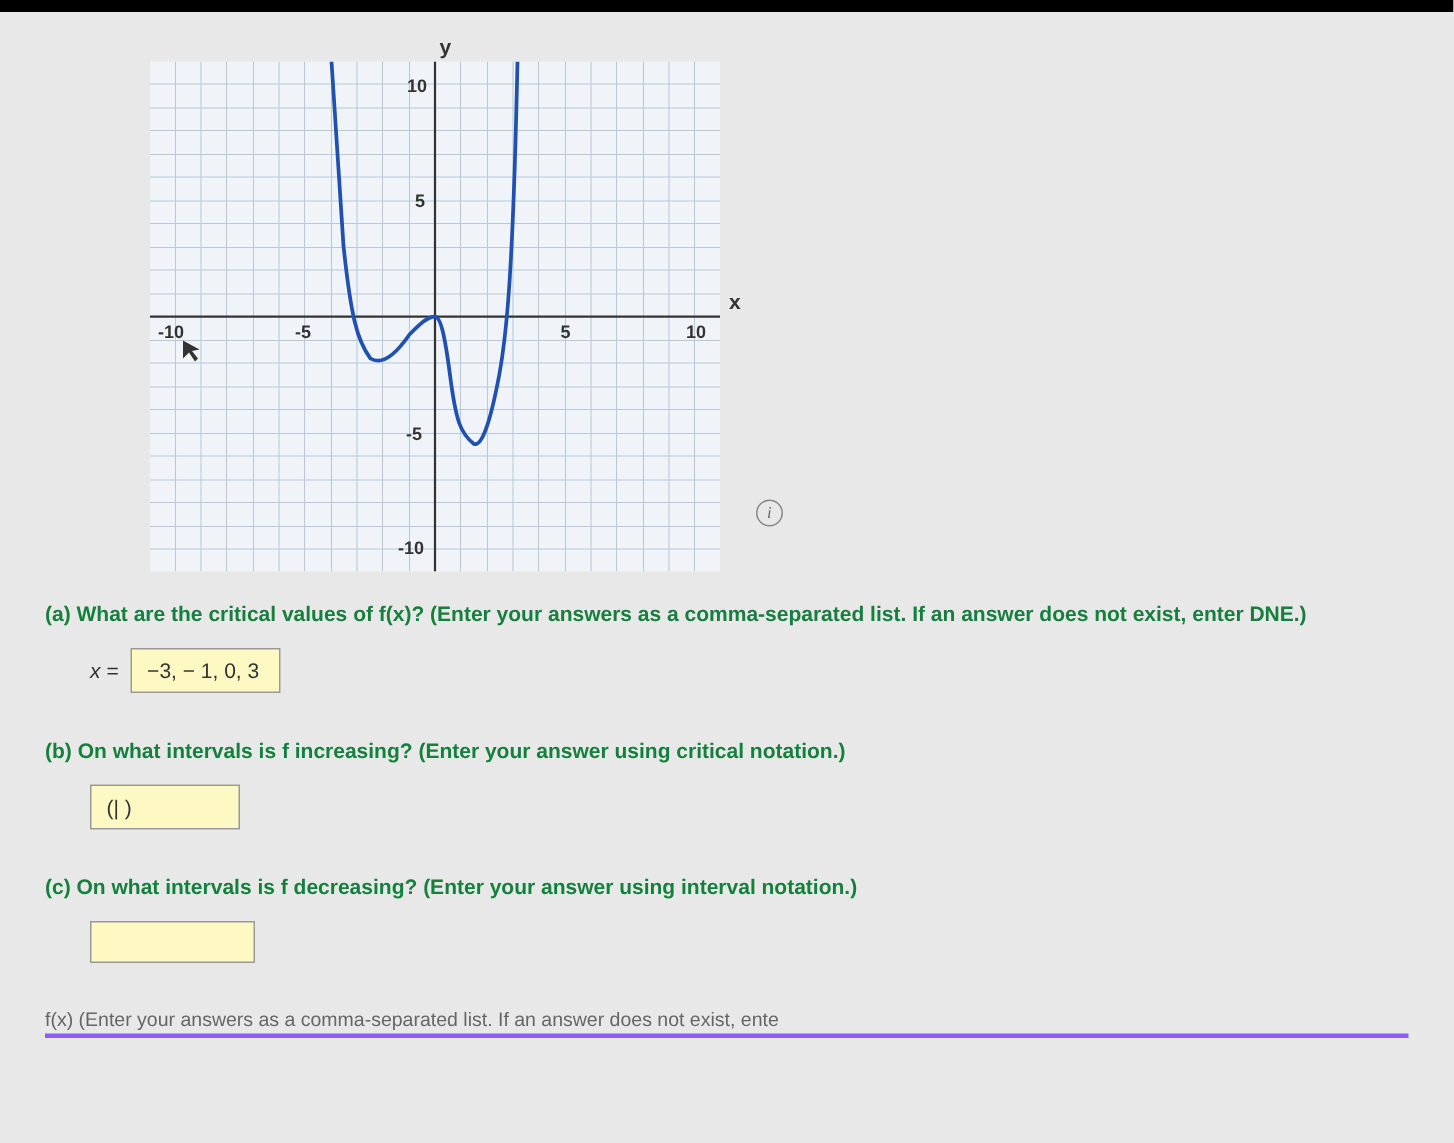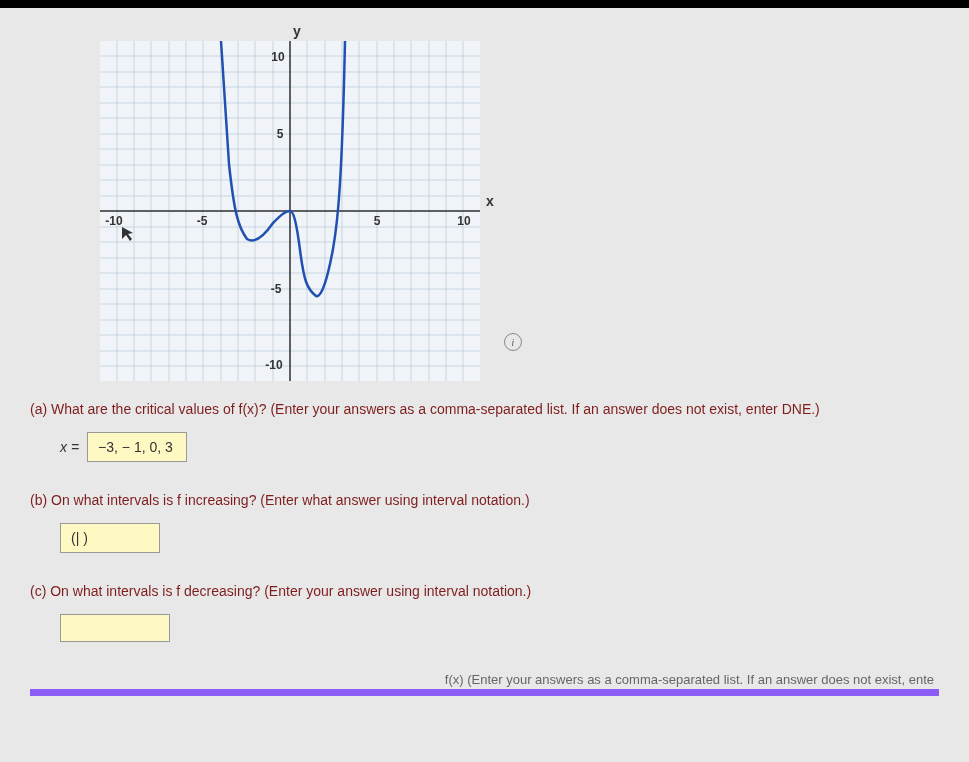--- a/index.html
+++ b/index.html
@@ -58,22 +58,23 @@
       margin-left: 10px;
       margin-top: 310px;
       font-family: serif;
       font-style: italic;
     }
     .question {
       margin-bottom: 30px;
     }
     .question-text {
       font-size: 14px;
-      color: #7f1d1d;
+      color: #15803d;
       margin-bottom: 15px;
+      font-weight: bold;
     }
     .part-label {
       display: inline;
     }
     .answer-row {
       margin-left: 30px;
       display: flex;
       align-items: center;
       gap: 8px;
     }
@@ -90,23 +91,23 @@
       min-height: 28px;
       display: inline-block;
     }
     .answer-box.empty {
       min-width: 110px;
     }
     .bottom-fragment {
       font-size: 13px;
       color: #666;
       margin-top: 20px;
-      text-align: right;
+      text-align: left;
       padding-right: 5px;
-      border-bottom: 7px solid #8b5cf6;
+      border-bottom: 3px solid #8b5cf6;
       padding-bottom: 2px;
       overflow: hidden;
       white-space: nowrap;
     }
   </style>
 </head>
 <body>
 
 <div class="top-bar"></div>
 
@@ -200,21 +201,21 @@
   </div>
   <div class="answer-row">
     <span class="var-label">x =</span>
     <span class="answer-box">−3, − 1, 0, 3</span>
   </div>
 </div>
 
 <div class="question">
   <div class="question-text">
     <span class="part-label">(b)</span>
-    <span>On what intervals is f increasing? (Enter what answer using interval notation.)</span>
+    <span>On what intervals is f increasing? (Enter your answer using critical notation.)</span>
   </div>
   <div class="answer-row">
     <span class="answer-box">(| )</span>
   </div>
 </div>
 
 <div class="question">
   <div class="question-text">
     <span class="part-label">(c)</span>
     <span>On what intervals is f decreasing? (Enter your answer using interval notation.)</span>

